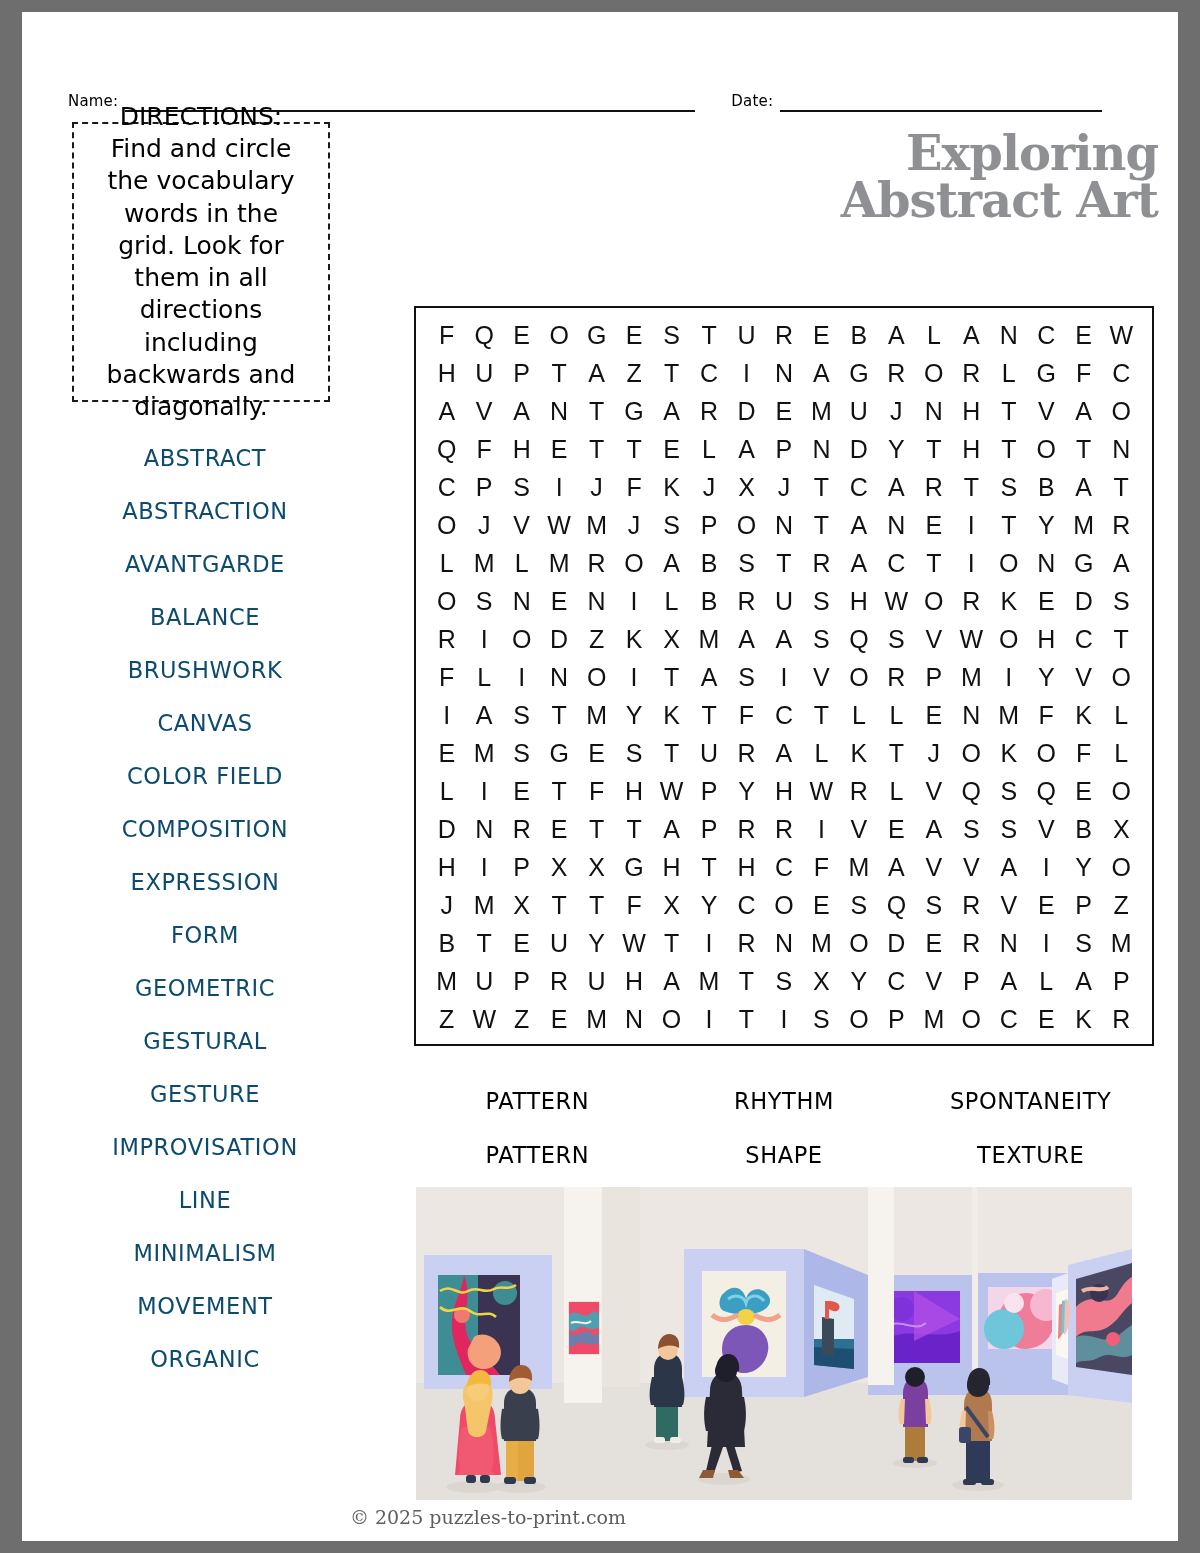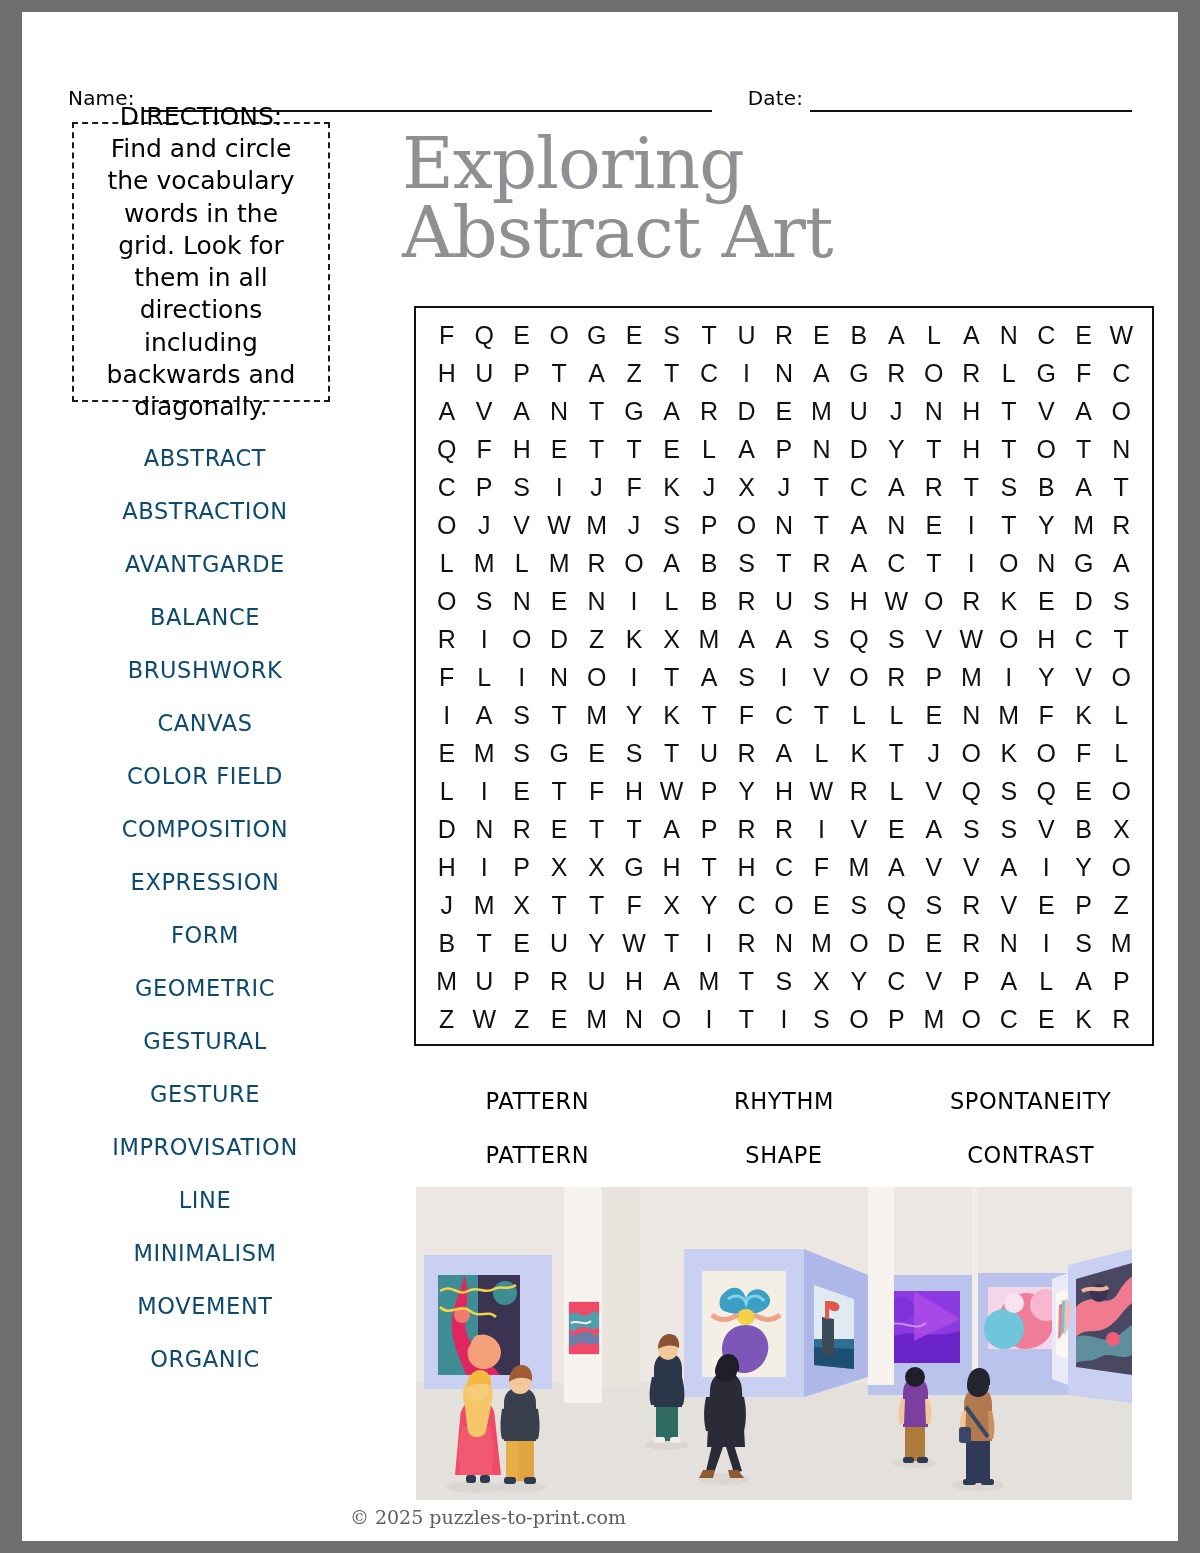--- a/index.html
+++ b/index.html
@@ -17,21 +17,21 @@
     background:#ffffff;
   }
 
   
   .hdr {
     position:absolute; left:46px; top:50px; width:1066px; height:50px;
     display:flex; align-items:flex-end;
   }
   .hdr-label {
     font-family:"DejaVu Sans", sans-serif;
-    font-size:20px; color:#000; letter-spacing:.2px;
+    font-size:15px; color:#000; letter-spacing:.2px;
     padding-bottom:2px; white-space:nowrap;
   }
   .rule { border-bottom:2.5px solid #111; height:1px; }
   .rule.name { width:570px; margin-left:7px; }
   .rule.date { width:322px; margin-left:7px; }
   .gap { width:36px; }
 
   
   .directions {
     position:absolute; left:50px; top:110px;
@@ -54,24 +54,24 @@
   .wordlist .w {
     text-align:center;
     font-family:"DejaVu Sans", sans-serif;
     font-size:22.5px; letter-spacing:.6px; color:#0c4a6e;
     height:53px; line-height:53px; white-space:nowrap;
   }
 
   
   .title {
     position:absolute; left:380px; top:118px; width:756px;
-    text-align:left;
+    text-align:right;
     font-family:"DejaVu Serif", serif;
-    font-weight:normal;
-    font-size:71px; line-height:.97;
+    font-weight:bold;
+    font-size:48px; line-height:.97;
     color:#8e9093;
     letter-spacing:-1px;
   }
 
   
   .gridbox {
     position:absolute; left:392px; top:294px;
     width:740px; height:740px;
     border:2.5px solid #111;
     background:#fff;
@@ -562,21 +562,21 @@
 
   <div class="botwords">
       <div class="row">
         <div class="cell">PATTERN</div>
         <div class="cell">RHYTHM</div>
         <div class="cell">SPONTANEITY</div>
       </div>
       <div class="row">
         <div class="cell">PATTERN</div>
         <div class="cell">SHAPE</div>
-        <div class="cell">CONTRAST</div>
+        <div class="cell">TEXTURE</div>
       </div>
     </div>
 
   <div class="illus">
     <svg viewBox="0 0 716 313" xmlns="http://www.w3.org/2000/svg">
       <defs>
         <clipPath id="frameclip">
             <rect x="0" y="0" width="716" height="313"></rect>
           </clipPath>
       </defs>

